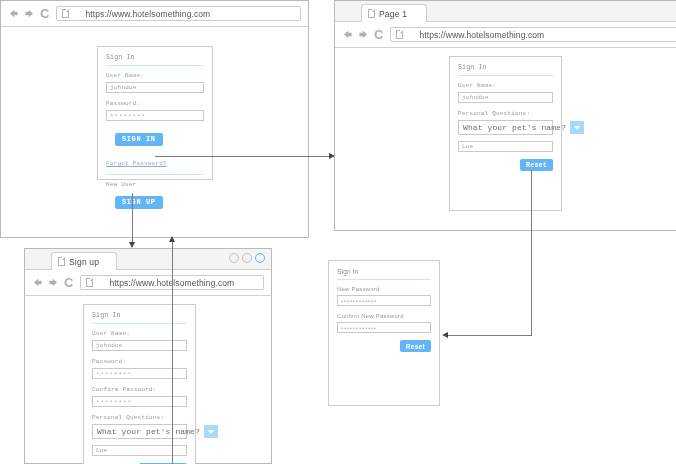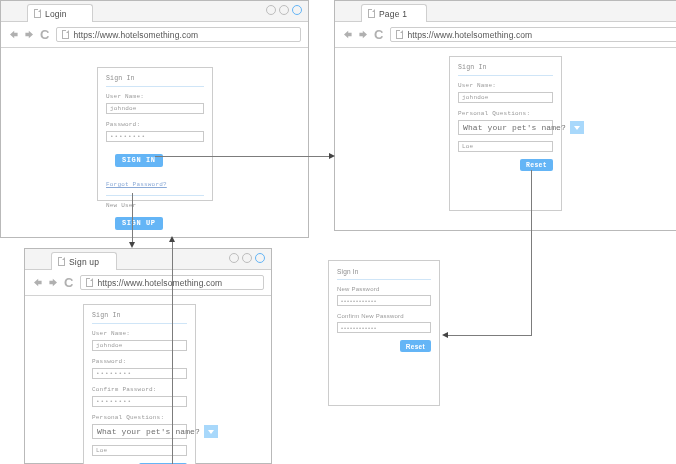--- a/index.html
+++ b/index.html
@@ -119,20 +119,21 @@
     gap: 4px;
     padding: 0 5px;
     box-sizing: border-box;
     margin-left: 2px;
   }
   .url-text {
     font-size: 8.5px;
     color: #565656;
     letter-spacing: .1px;
     white-space: nowrap;
+    margin-left: 12px;
   }
   .viewport {
     position: relative;
     background: #ffffff;
     font-family: Liberation Mono, monospace;
   }
 
   
   .card {
     position: absolute;
@@ -264,31 +265,20 @@
   .arrow.up {
     border-left: 3.5px solid transparent;
     border-right: 3.5px solid transparent;
     border-bottom: 6px solid #444444;
   }
 </style>
 </head>
 <body>
 
 <div class="browser" style="left:0px; top:0px; width:309px; height:238px;">
-  <div class="chrome-top">
-    <div class="tab">
-      <span class="pagelet"></span>
-      <span class="tab-label">Login</span>
-    </div>
-    <div class="win-ctrls">
-      <i></i>
-      <i></i>
-      <i class="accent"></i>
-    </div>
-  </div>
   <div class="chrome-nav">
     <svg class="nav-ico" width="11" height="11" viewBox="0 0 11 11">
         <path d="M6.2 1.8 L2 5.5 L6.2 9.2 L6.2 7.2 L9.6 7.2 L9.6 3.8 L6.2 3.8 Z" fill="#b0b0b0"></path>
       </svg>
     <svg class="nav-ico" width="11" height="11" viewBox="0 0 11 11">
         <path d="M4.8 1.8 L9 5.5 L4.8 9.2 L4.8 7.2 L1.4 7.2 L1.4 3.8 L4.8 3.8 Z" fill="#b0b0b0"></path>
       </svg>
     <span class="reload-ico">C</span>
     <div class="urlbar">
       <span class="pagelet"></span>

